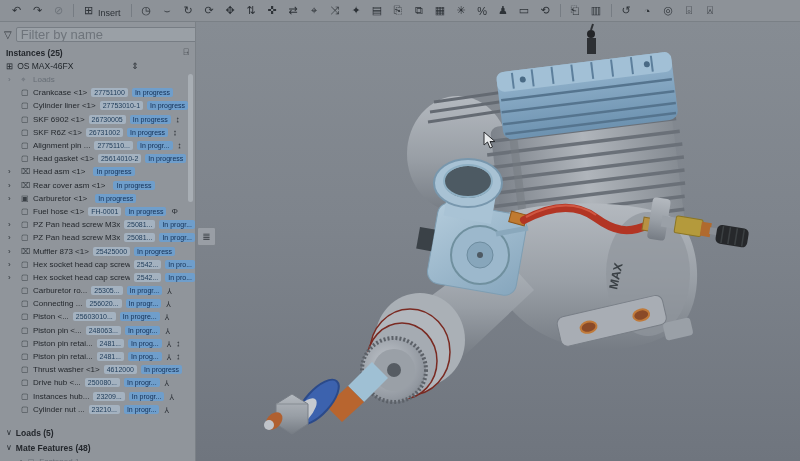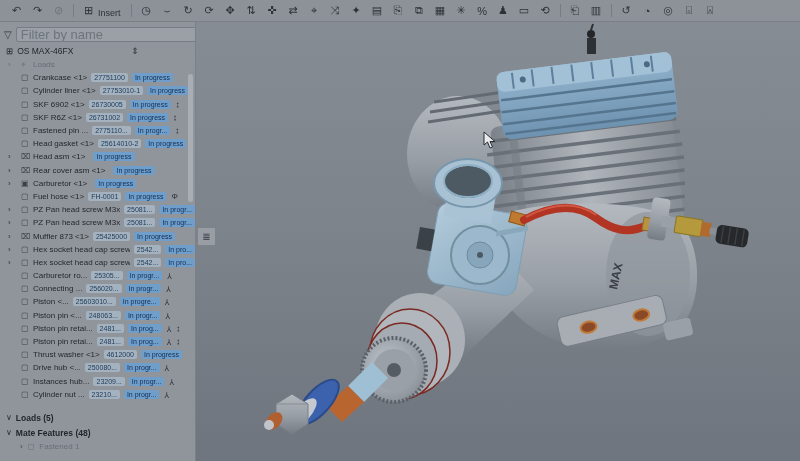--- a/index.html
+++ b/index.html
@@ -170,20 +170,24 @@
       </span>
     </span>
 </div>
 
 <div class="left-panel">
   <div class="filter-row">
     <span class="funnel">▽</span>
     <input class="filter-input" type="text" placeholder="Filter by name" style="">
     <span class="hamburger">≡</span>
   </div>
+  <div class="panel-header">
+    <span>Instances (25)</span>
+    <span class="ph-icon">⍈</span>
+  </div>
   <div class="root-row">
     <span class="ticon">⊞</span>
     <span>OS MAX-46FX</span>
     <span class="updown">⇕</span>
   </div>
   <div class="tree">
       <div class="row grayed">
         <span class="chev">›</span>
         <span class="ticon">⌖</span>
         <span class="rname">Loads</span>
@@ -214,21 +218,21 @@
         <span class="chev"></span>
         <span class="ticon">▢</span>
         <span class="rname">SKF R6Z &lt;1&gt;</span>
         <span class="badge num">26731002</span>
         <span class="badge status">In progress</span>
         <span class="trail">↨</span>
       </div>
       <div class="row">
         <span class="chev"></span>
         <span class="ticon">▢</span>
-        <span class="rname">Fastened pin ...</span>
+        <span class="rname">Alignment pin ...</span>
         <span class="badge num">2775110...</span>
         <span class="badge status">In progr...</span>
         <span class="trail">↨</span>
       </div>
       <div class="row">
         <span class="chev"></span>
         <span class="ticon">▢</span>
         <span class="rname">Head gasket &lt;1&gt;</span>
         <span class="badge num">25614010-2</span>
         <span class="badge status">In progress</span>

